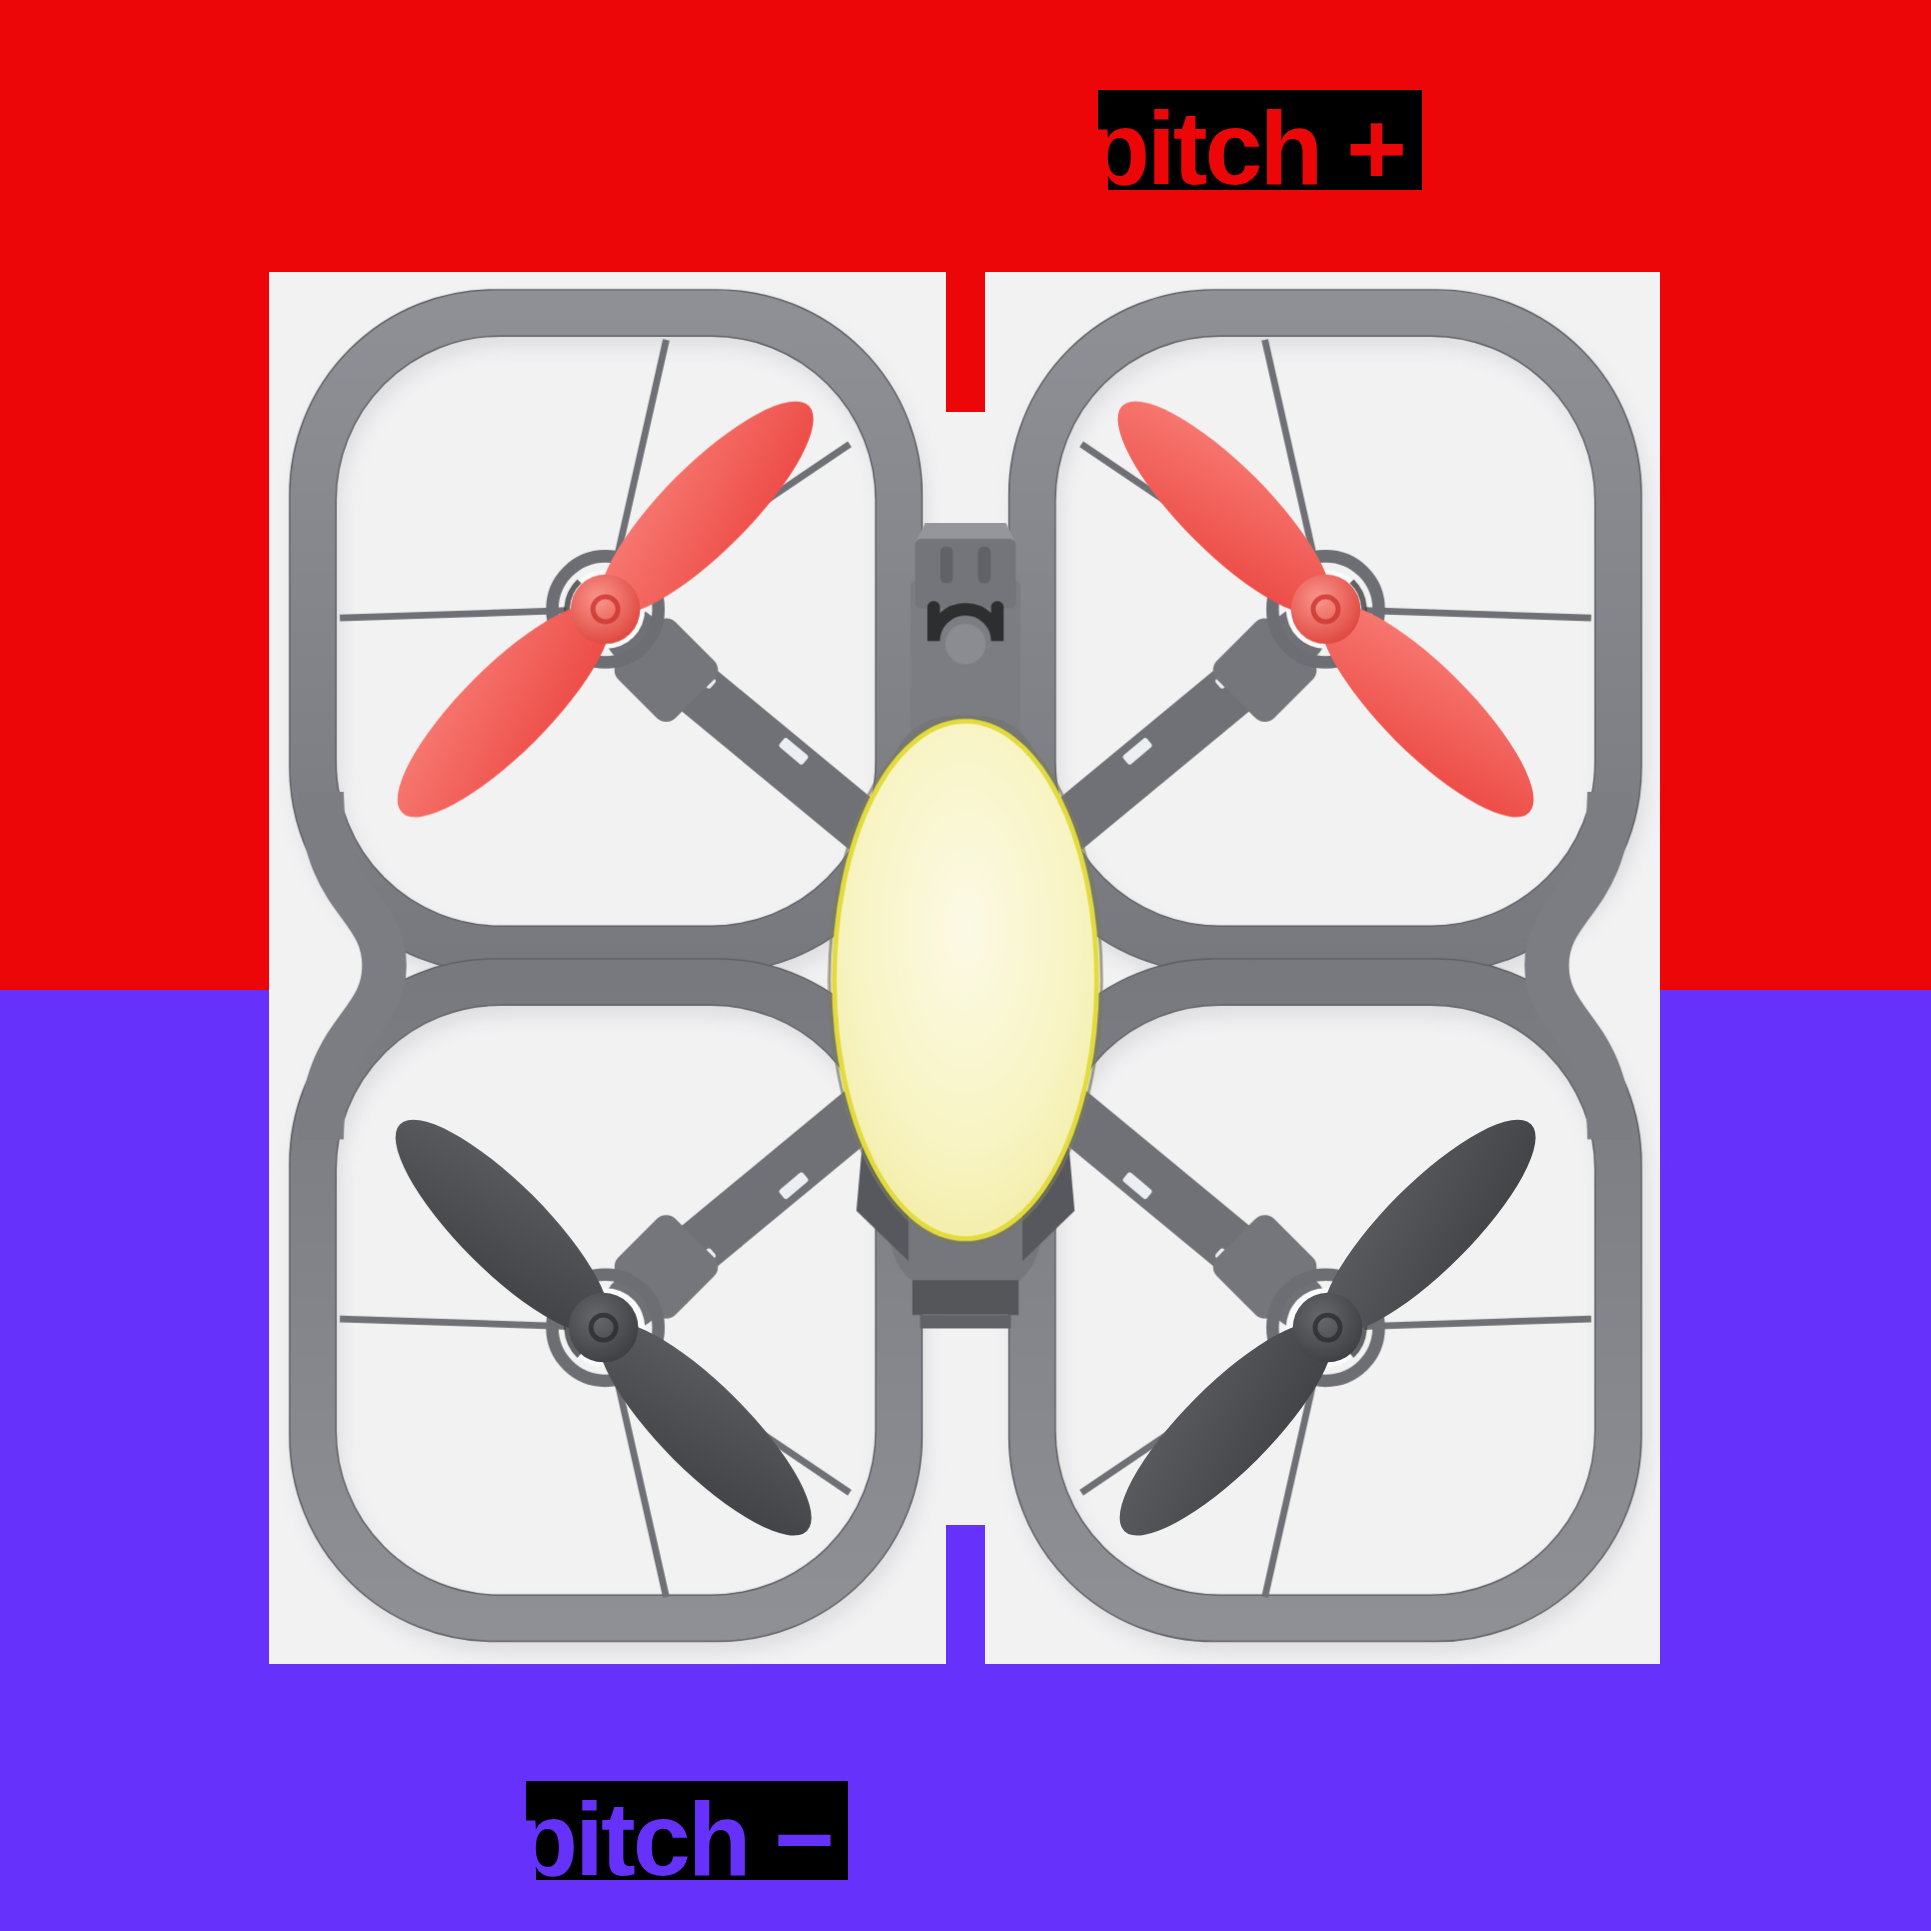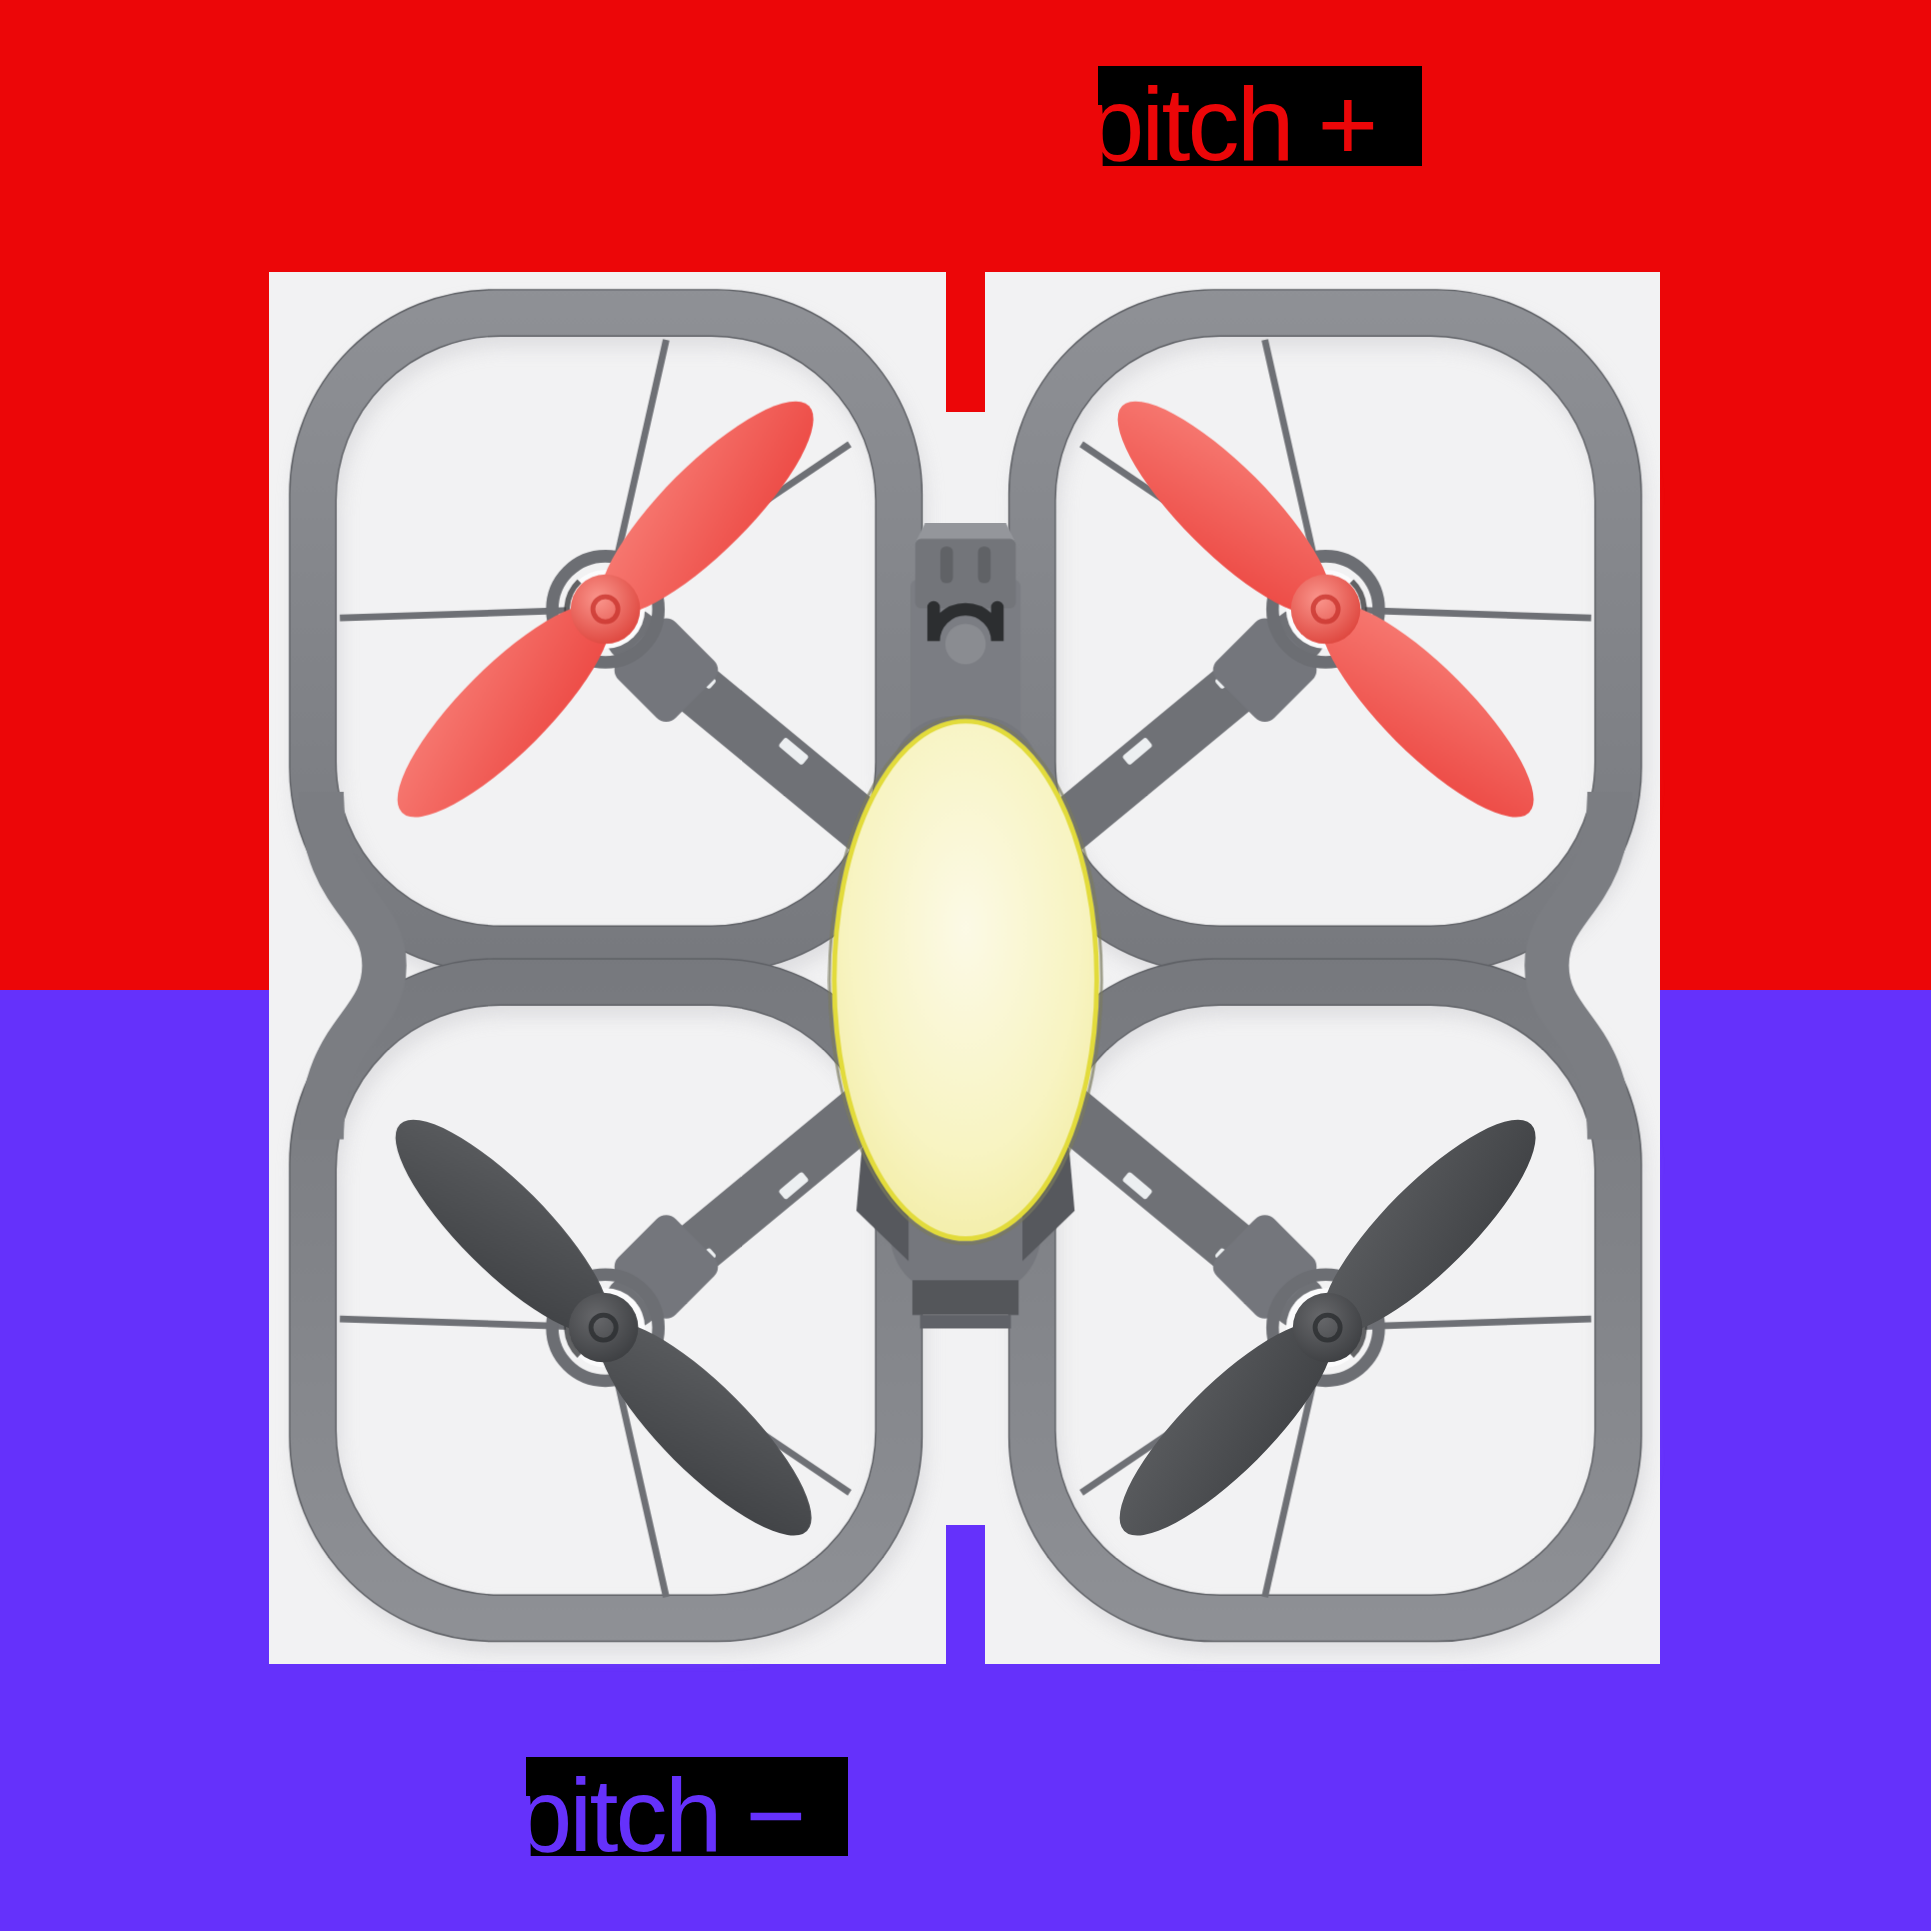--- a/index.html
+++ b/index.html
@@ -9,21 +9,21 @@
   }
   .bg-top{position:absolute;left:0;top:0;width:1931px;height:990px;background:var(--bg-top);}
   .bg-bottom{position:absolute;left:0;top:990px;width:1931px;height:941px;background:var(--bg-bottom);}
   .photo{position:absolute;left:269px;top:272px;width:1391px;height:1392px;background:var(--photo-bg);}
   .strip{position:absolute;width:39px;}
   .strip-top{left:946px;top:272px;height:140px;background:var(--bg-top);}
   .strip-bottom{left:946px;top:1525px;height:140px;background:var(--bg-bottom);}
   .drone-svg{position:absolute;left:0;top:0;width:1931px;height:1931px;}
   .chip{
     position:absolute;background:var(--label-chip);overflow:hidden;
-    font-weight:normal;font-size:104px;letter-spacing:-2.9px;white-space:nowrap;
+    font-weight:bold;font-size:104px;letter-spacing:-2.9px;white-space:nowrap;margin-top:24px;
   }
   .chip span{display:block;text-indent:-11.6px;line-height:1.0;padding-top:5.8px;}
   .chip-top{left:1098px;top:66px;width:324px;height:100px;}
   .chip-top span{color:var(--bg-top);}
   .chip-bottom{left:526px;top:1757px;width:322px;height:99px;}
   .chip-bottom span{color:var(--bg-bottom);}
   .bladeR{fill:url(#gBladeR);}
   .bladeD{fill:url(#gBladeD);}
 </style>
 </head>

